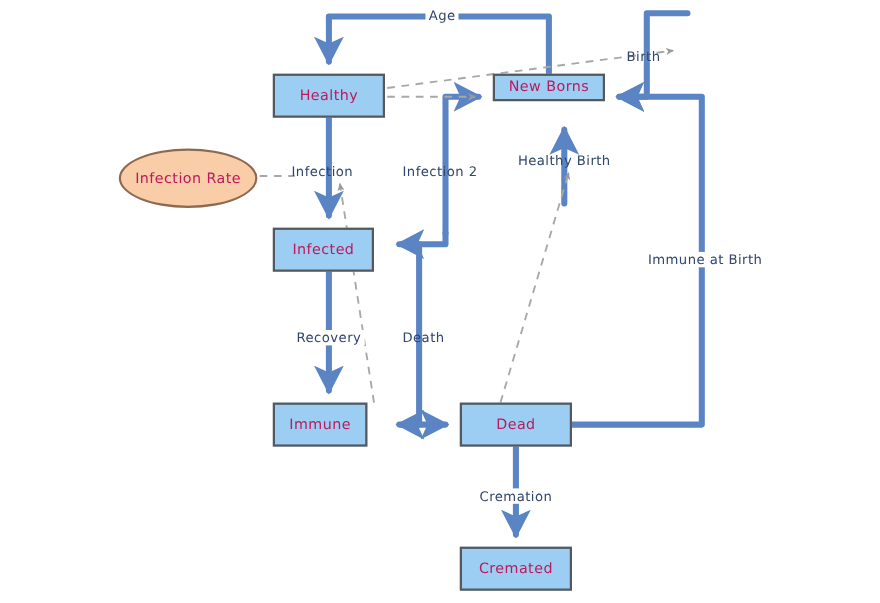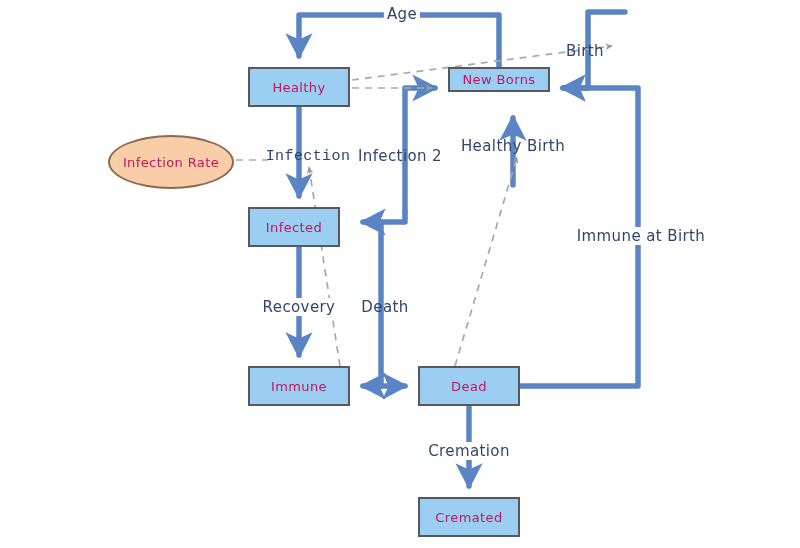--- a/index.html
+++ b/index.html
@@ -43,21 +43,21 @@
     border: 2px solid #56585c;
   }
   .node.ellipse {
     background: #f8cda7;
     border: 2px solid #8d6a4f;
     border-radius: 50%;
   }
   .edge-label {
     position: absolute;
     font-family: "DejaVu Sans", sans-serif;
-    font-size: 15px;
+    font-size: 12px;
     color: #31456b;
     letter-spacing: 0.4px;
     white-space: nowrap;
     background: #ffffff;
     padding: 0 3px;
     z-index: 5;
   }
 </style>
 </head>
 <body>
@@ -123,37 +123,37 @@
   </div>
 
   <div class="node ellipse" style="left:108px; top:135px; width:126px; height:54px;">
     <span>Infection Rate</span>
   </div>
 
   <div class="node box" style="left:248px; top:207px; width:92px; height:40px;">
     <span>Infected</span>
   </div>
 
-  <div class="node box" style="left:248px; top:366px; width:102px; height:40px;">
+  <div class="node box" style="left:248px; top:366px; width:86px; height:40px;">
     <span>Immune</span>
   </div>
 
   <div class="node box" style="left:418px; top:366px; width:102px; height:40px;">
     <span>Dead</span>
   </div>
 
   <div class="node box" style="left:418px; top:497px; width:102px; height:40px;">
     <span>Cremated</span>
   </div>
 
   <div class="edge-label" style="left:402px; top:14px; transform:translate(-50%,-50%);">Age</div>
 
   <div class="edge-label" style="left:585px; top:51px; transform:translate(-50%,-50%); background:transparent;">Birth</div>
 
-  <div class="edge-label" style="left:308px; top:156px; transform:translate(-50%,-50%); background:transparent;font-family:Liberation Mono, monospace;">Infection</div>
+  <div class="edge-label" style="left:293px; top:156px; transform:translate(-50%,-50%); background:transparent;">Infection</div>
 
   <div class="edge-label" style="left:400px; top:156px; transform:translate(-50%,-50%); background:transparent;">Infection 2</div>
 
   <div class="edge-label" style="left:513px; top:146px; transform:translate(-50%,-50%); background:transparent;">Healthy Birth</div>
 
   <div class="edge-label" style="left:641px; top:236px; transform:translate(-50%,-50%);">Immune at Birth</div>
 
   <div class="edge-label" style="left:299px; top:307px; transform:translate(-50%,-50%);">Recovery</div>
 
   <div class="edge-label" style="left:385px; top:307px; transform:translate(-50%,-50%); background:transparent;">Death</div>

